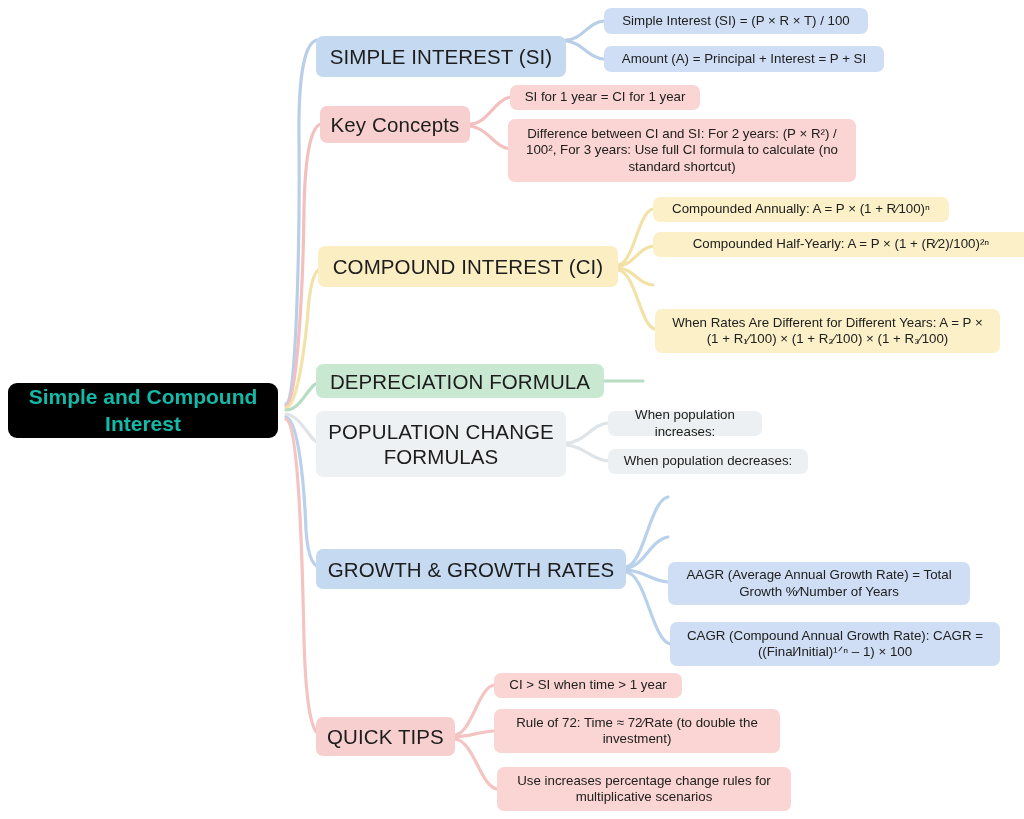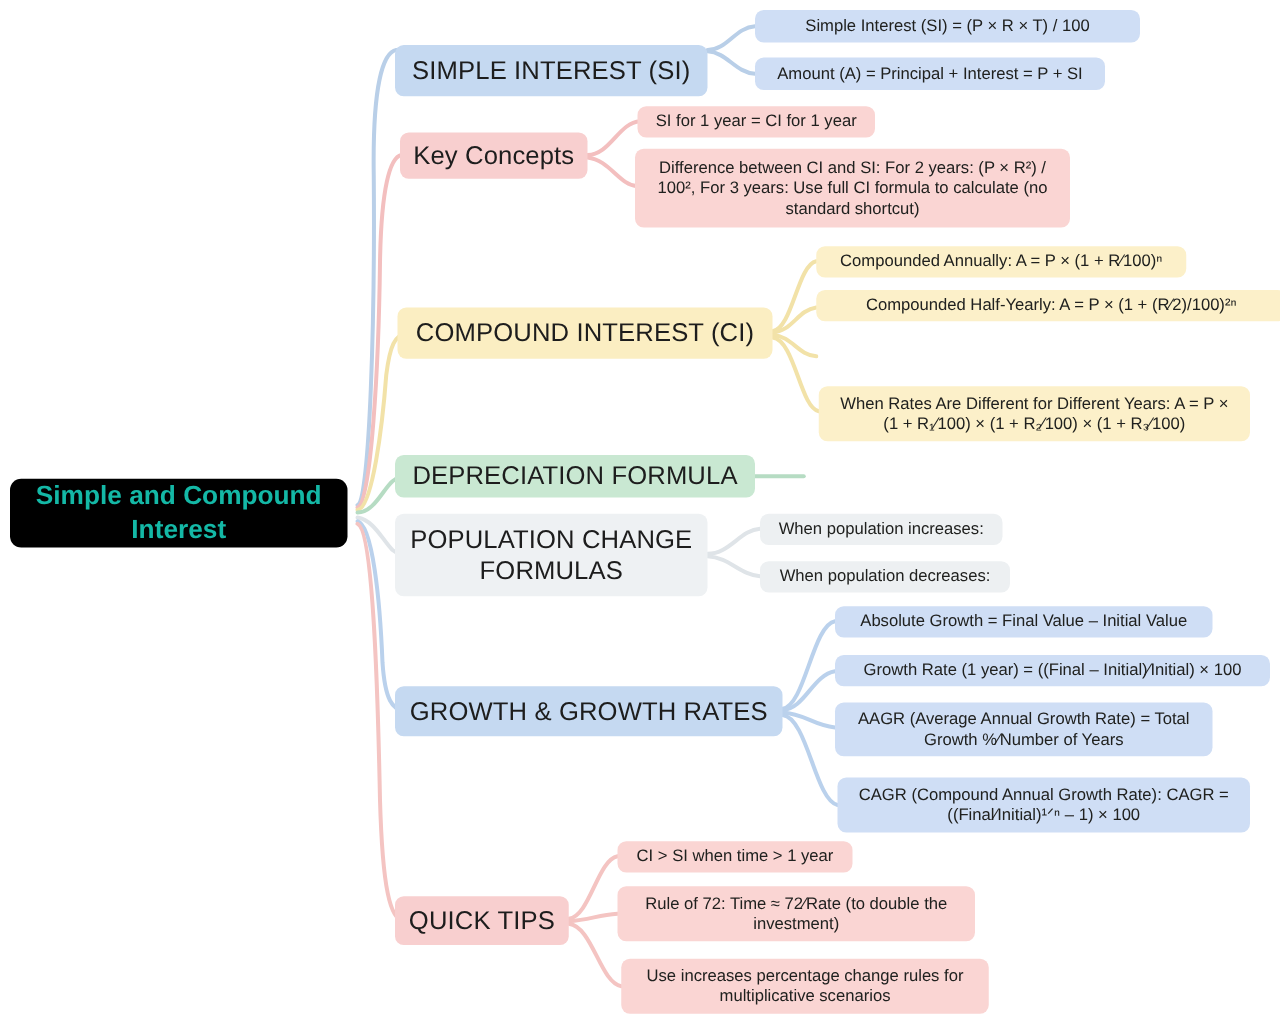--- a/index.html
+++ b/index.html
@@ -58,21 +58,21 @@
     font-size: 13.3px;
     font-weight: 400;
     color: #20211f;
   }
   .c-blue   { background: #c5d9f1; }
   .c-blue2  { background: #cfdef5; }
   .c-pink   { background: #f8cfcf; }
   .c-pink2  { background: #fad5d3; }
   .c-yellow { background: #fbeec2; }
   .c-yellow2{ background: #fcf0c9; }
-  .c-green  { background: #c9e8d2; align-items: flex-end; }
+  .c-green  { background: #c9e8d2; }
   .c-green2 { background: #cfeadb; }
   .c-grey   { background: #eef1f3; }
   .c-grey2  { background: #edf0f2; }
 </style>
 </head>
 <body>
 
 <div id="mindmap">
 
   <svg id="edges" viewBox="0 0 1024 819" width="1024" height="819" xmlns="http://www.w3.org/2000/svg">
@@ -119,21 +119,21 @@
     </g>
   </svg>
 
   <div class="node node-root" style="left:8px; top:383px; width:270px; height:55px;">
     <span>Simple and Compound Interest</span>
   </div>
 
   <div class="node node-l1 c-blue" style="left:316px; top:36px; width:250px; height:41px;">
     <span>SIMPLE INTEREST (SI)</span>
   </div>
-  <div class="node node-l2 c-blue2" style="left:604px; top:8px; width:308px; height:26px;">
+  <div class="node node-l2 c-blue2" style="left:604px; top:8px; width:264px; height:26px;">
     <span>Simple Interest (SI) = (P × R × T) / 100</span>
   </div>
   <div class="node node-l1 c-pink" style="left:320px; top:106px; width:150px; height:37px;">
     <span>Key Concepts</span>
   </div>
 
   <div class="node node-l2 c-blue2" style="left:604px; top:46px; width:280px; height:26px;">
     <span>Amount (A) = Principal + Interest = P + SI</span>
   </div>
   <div class="node node-l2 c-pink2" style="left:510px; top:85px; width:190px; height:25px;">
@@ -156,35 +156,29 @@
     <span>When Rates Are Different for Different Years: A = P × (1 + R₁⁄100) × (1 + R₂⁄100) × (1 + R₃⁄100)</span>
   </div>
 
   <div class="node node-l1 c-green" style="left:316px; top:364px; width:288px; height:34px;">
     <span>DEPRECIATION FORMULA</span>
   </div>
 
   <div class="node node-l1 c-grey" style="left:316px; top:411px; width:250px; height:66px;">
     <span>POPULATION CHANGE FORMULAS</span>
   </div>
-  <div class="node node-l2 c-grey2" style="left:608px; top:411px; width:194px; height:25px;">
+  <div class="node node-l2 c-grey2" style="left:608px; top:411px; width:154px; height:25px;">
     <span>When population increases:</span>
   </div>
   <div class="node node-l2 c-grey2" style="left:608px; top:449px; width:200px; height:25px;">
     <span>When population decreases:</span>
   </div>
 
   <div class="node node-l1 c-blue" style="left:316px; top:549px; width:310px; height:40px;">
     <span>GROWTH &amp; GROWTH RATES</span>
-  </div>
-  <div class="node node-l2 c-blue2" style="left:668px; top:485px; width:302px; height:25px;">
-    <span>Absolute Growth = Final Value – Initial Value</span>
-  </div>
-  <div class="node node-l2 c-blue2" style="left:668px; top:524px; width:348px; height:25px;">
-    <span>Growth Rate (1 year) = ((Final – Initial)⁄Initial) × 100</span>
   </div>
   <div class="node node-l2 c-blue2" style="left:668px; top:562px; width:302px; height:43px;">
     <span>AAGR (Average Annual Growth Rate) = Total Growth %⁄Number of Years</span>
   </div>
   <div class="node node-l2 c-blue2" style="left:670px; top:622px; width:330px; height:44px;">
     <span>CAGR (Compound Annual Growth Rate): CAGR = ((Final⁄Initial)¹ᐟⁿ – 1) × 100</span>
   </div>
 
   <div class="node node-l1 c-pink" style="left:316px; top:717px; width:139px; height:39px;">
     <span>QUICK TIPS</span>

